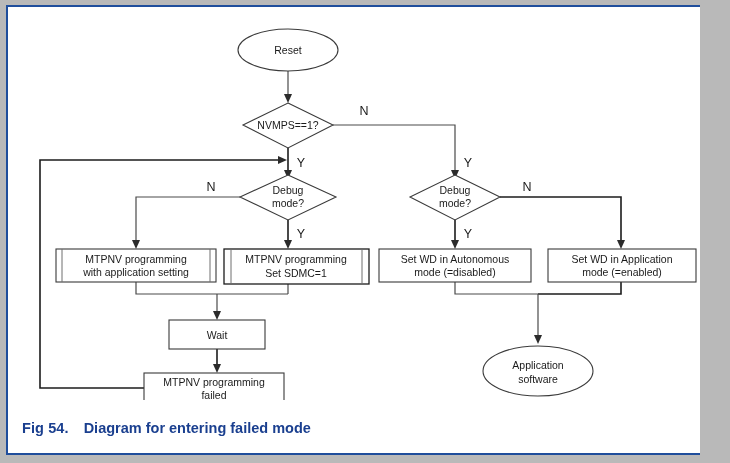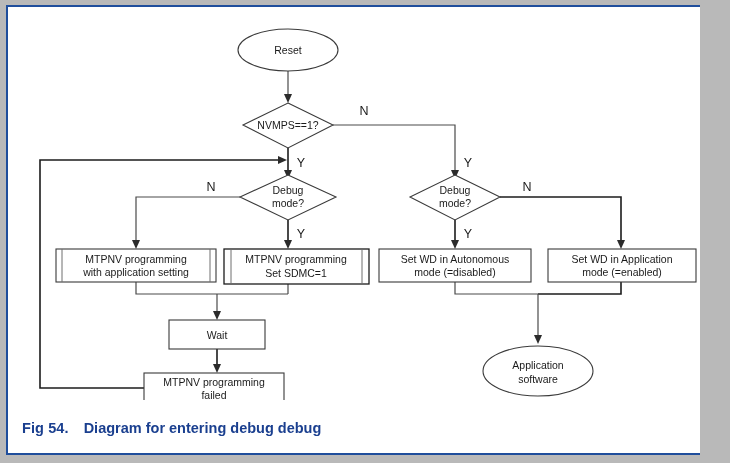--- a/index.html
+++ b/index.html
@@ -200,17 +200,17 @@
           <text class="node-text" x="530" y="362" text-anchor="middle">Application</text>
           <text class="node-text" x="530" y="376" text-anchor="middle">software</text>
         </g>
 
       </svg>
     </div>
 
     <div id="caption-row">
       <span class="caption-label">Fig 54.</span>
       <span class="caption-gap"></span>
-      <span class="caption-title">Diagram for entering debug debug</span>
+      <span class="caption-title">Diagram for entering failed mode</span>
     </div>
 
   </div>
 </div>
 
 </body></html>

